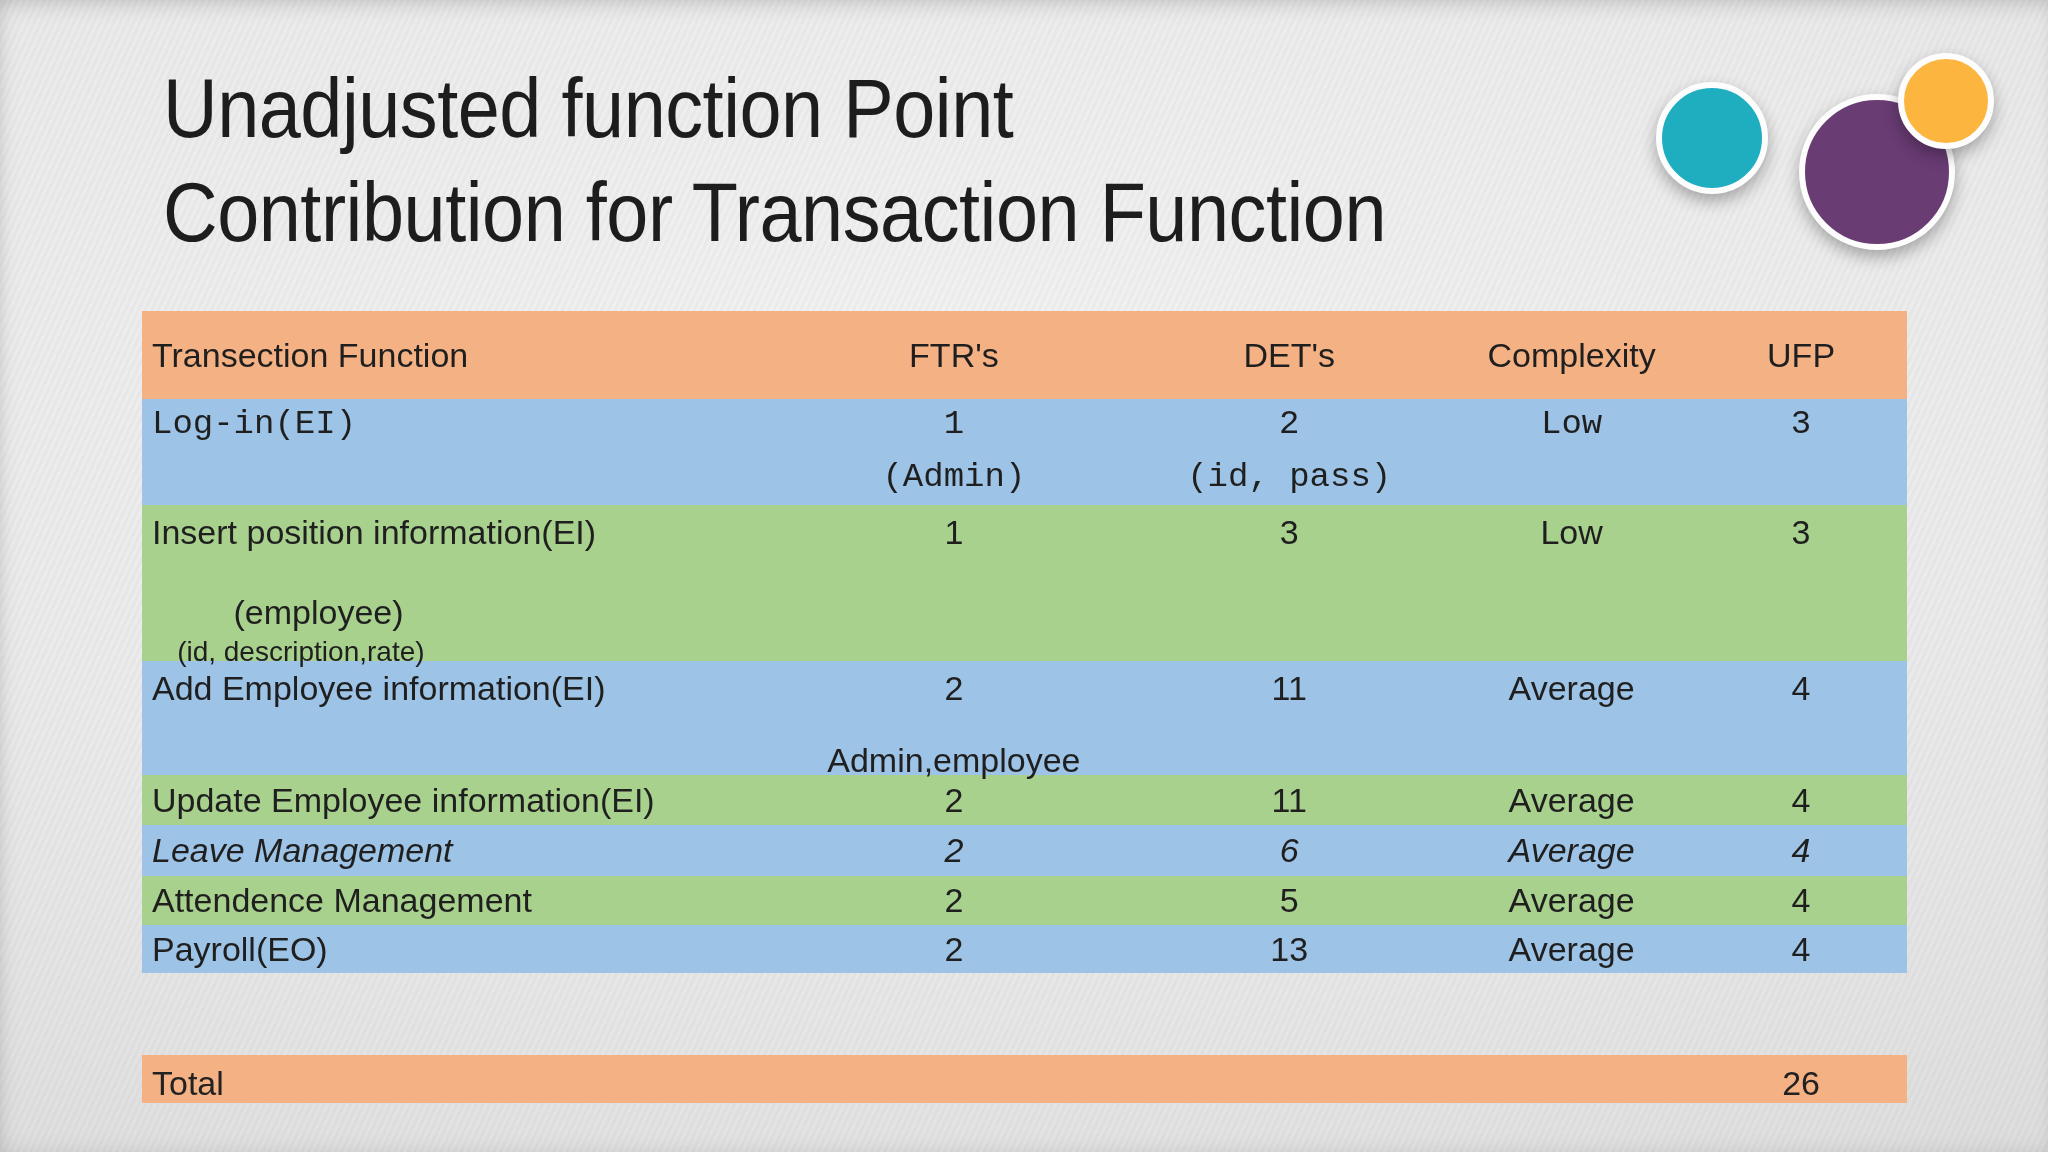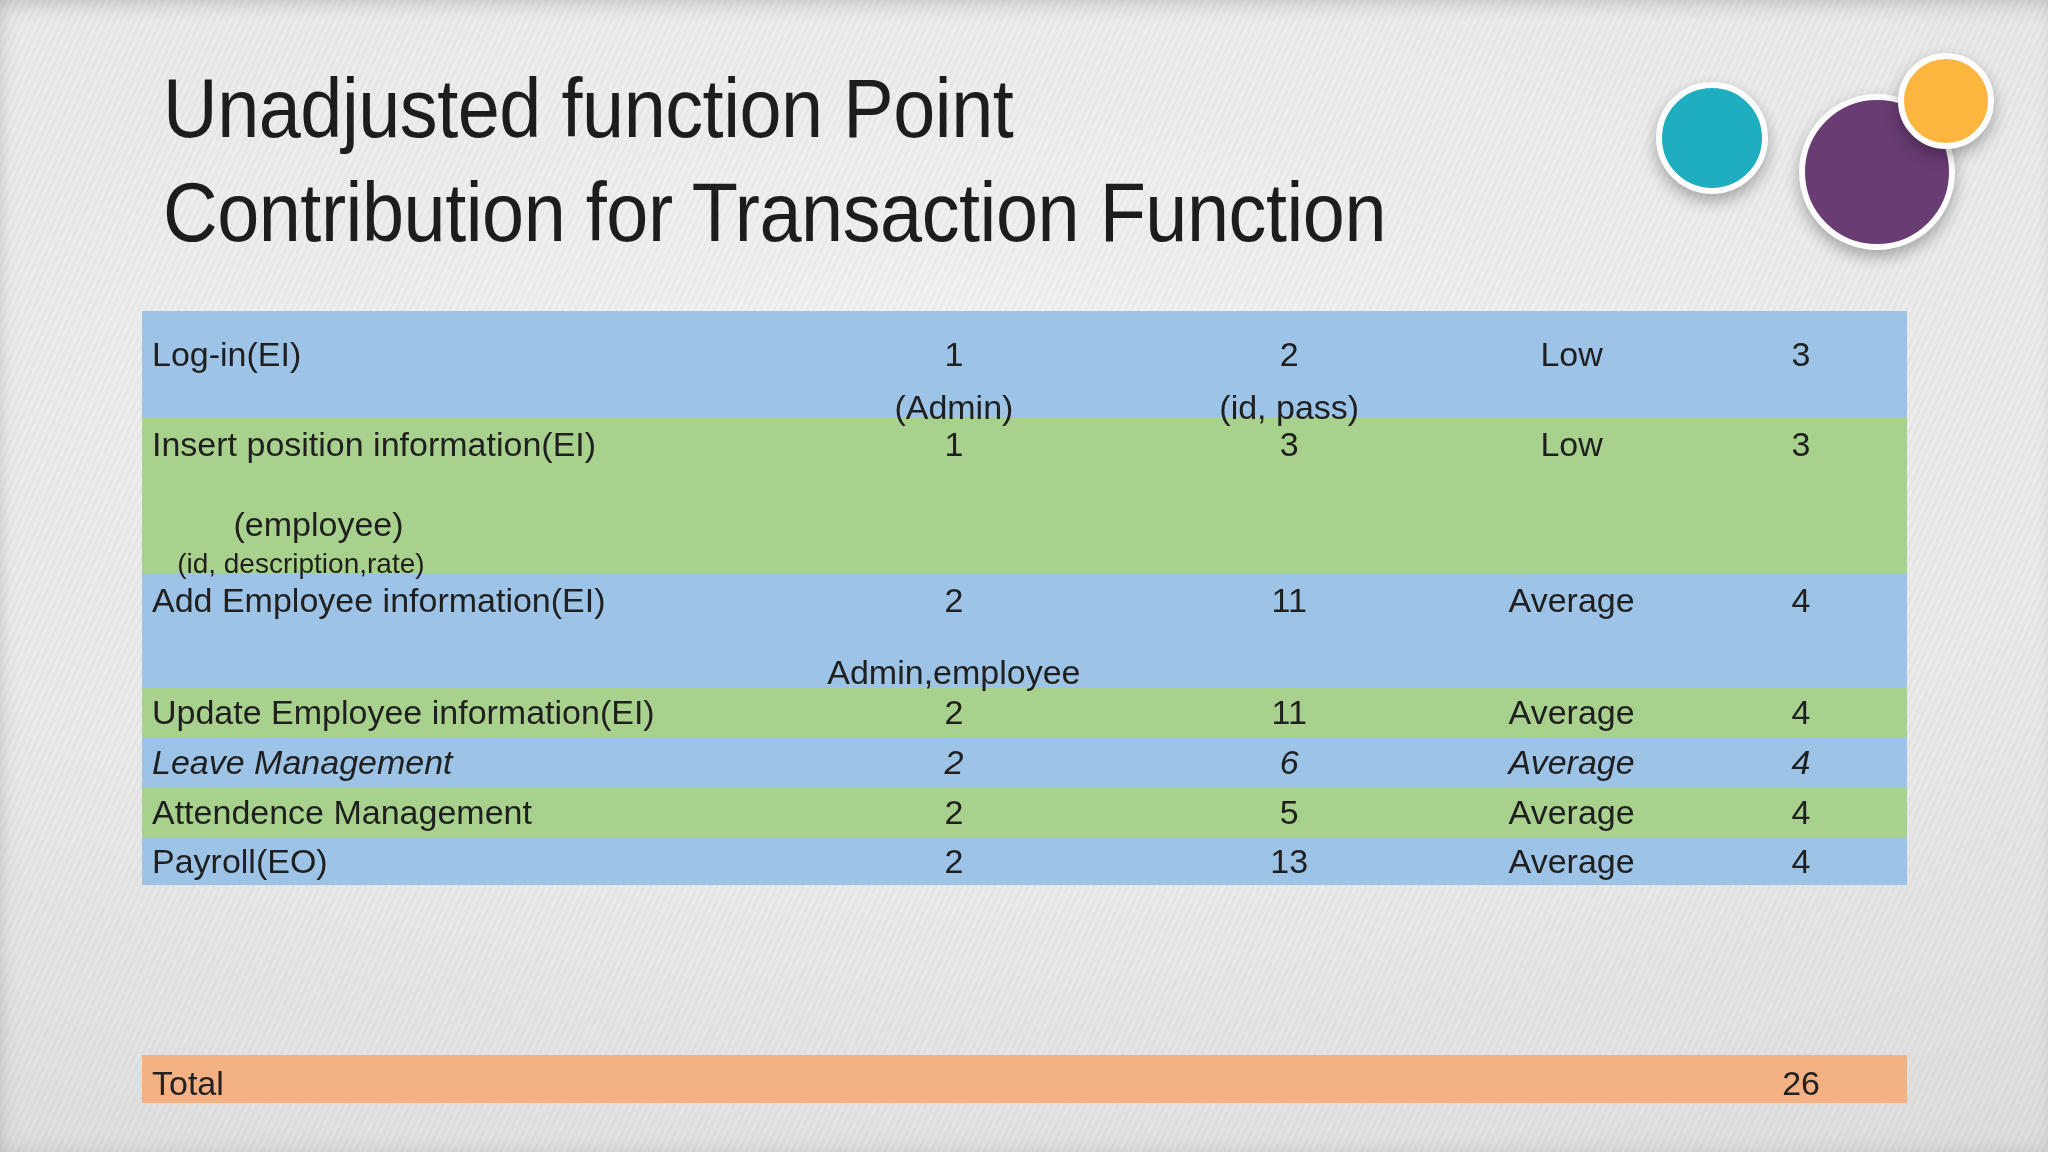--- a/index.html
+++ b/index.html
@@ -37,21 +37,21 @@
   .line{display:flex;}
   .c1{width:36%;padding-left:10px;box-sizing:border-box;text-align:left;}
   .c2{width:20%;text-align:center;}
   .c3{width:18%;text-align:center;}
   .c4{width:14%;text-align:center;}
   .c5{width:12%;text-align:center;}
   .orange{background:#f4b183;}
   .blue{background:#9dc3e6;}
   .green{background:#a9d18e;}
   .h-header{height:88px;}
-  .h-r0{height:106px;padding-top:23px;box-sizing:border-box;}
+  .h-r0{height:106px;padding-top:5px;box-sizing:border-box;font-family:Liberation Mono, monospace;}
   .h-r1{height:156px;padding-top:7px;box-sizing:border-box;}
   .h-r2{height:114px;padding-top:7px;box-sizing:border-box;}
   .h-r3{height:50px;}
   .h-r4{height:51px;font-style:italic;}
   .h-r5{height:49px;}
   .h-r6{height:48px;}
   .line{line-height:40px;}
   .h-r0 .line2{margin-top:13px;}
   .h-r1 .line2{margin-top:40px;flex-direction:column;}
   .h-r2 .line2{margin-top:32px;}
@@ -67,20 +67,27 @@
     <div>Unadjusted function Point</div>
     <div>Contribution for Transaction Function</div>
   </div>
 
   <div class="circle teal"></div>
   <div class="circle purple"></div>
   <div class="circle yellow"></div>
 
   <div class="tbl">
 
+    <div class="row h-header orange">
+      <div class="c1">Transection Function</div>
+      <div class="c2">FTR's</div>
+      <div class="c3">DET's</div>
+      <div class="c4">Complexity</div>
+      <div class="c5">UFP</div>
+    </div>
 
     <div class="rowblock h-r0 blue">
       <div class="line">
         <div class="c1">Log-in(EI)</div>
         <div class="c2">1</div>
         <div class="c3">2</div>
         <div class="c4">Low</div>
         <div class="c5">3</div>
       </div>
       <div class="line line2">

